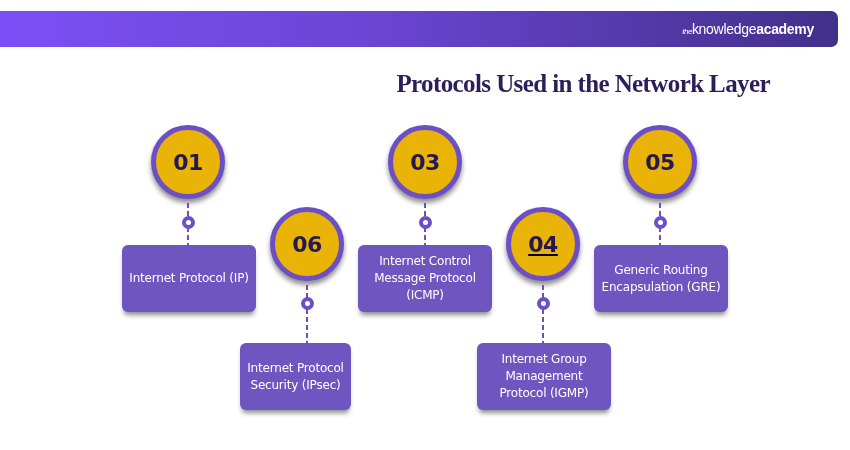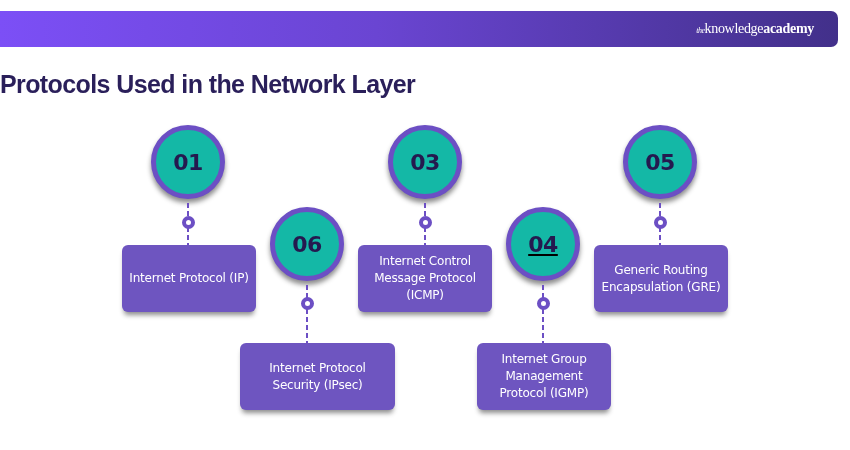--- a/index.html
+++ b/index.html
@@ -6,36 +6,36 @@
   html, body { width: 850px; height: 450px; background: #ffffff; overflow: hidden; }
   body { position: relative; font-family: "DejaVu Sans", sans-serif; }
 
   .banner {
     position: absolute; left: 0; top: 11px; width: 838px; height: 36px;
     background: linear-gradient(90deg, #7c4ff6 0%, #6a45d2 45%, #42308a 100%);
     border-radius: 0 7px 7px 0;
   }
   .logo {
     position: absolute; right: 24px; top: 8px;
-    color: #ffffff; font-family: Liberation Serif, serif; font-size: 14px; line-height: 20px;
+    color: #ffffff; font-family: Liberation Sans, sans-serif; font-size: 14px; line-height: 20px;
     white-space: nowrap;
   }
   .logo .the { font-style: italic; font-size: 8px; letter-spacing: -0.5px; }
   .logo .knowledge { font-weight: normal; letter-spacing: -0.3px; }
   .logo .academy { font-weight: bold; letter-spacing: -0.3px; }
 
   .title {
-    position: absolute; left: 0; width: 770px; top: 66px; text-align: left;
-    font-family: Liberation Sans, sans-serif; font-weight: bold; font-size: 25px;
+    position: absolute; left: 0; width: 770px; top: 66px; text-align: right;
+    font-family: Liberation Serif, serif; font-weight: bold; font-size: 25px;
     color: #2a1f5a; letter-spacing: -0.6px; line-height: 36px;
   }
 
   .circle {
     position: absolute; width: 74px; height: 74px; border-radius: 50%;
-    background: #14b8a6; border: 5px solid #6c4fc4;
+    background: #eab308; border: 5px solid #6c4fc4;
     box-shadow: 0 4px 5px rgba(0,0,0,0.45);
     display: flex; align-items: center; justify-content: center;
   }
   .circle-num {
     font-family: "DejaVu Sans", sans-serif; font-weight: bold; font-size: 22px;
     color: #25194f; letter-spacing: -0.5px;
   }
 
   .connector {
     position: absolute; width: 2px;
@@ -76,21 +76,21 @@
 <div class="ring" style="left:182px; top:216px;"></div>
 <div class="box" style="left:122px; top:245px;">
   <span class="box-label">Internet Protocol (IP)</span>
 </div>
 
 <div class="circle" style="left:270px; top:207px;">
   <span class="circle-num">06</span>
 </div>
 <div class="connector" style="left:306px; top:285px; height:58px;"></div>
 <div class="ring" style="left:301px; top:297px;"></div>
-<div class="box" style="left:240px; top:343px; width:155px;">
+<div class="box" style="left:240px; top:343px; width:111px;">
   <span class="box-label">Internet Protocol Security (IPsec)</span>
 </div>
 
 <div class="circle" style="left:388px; top:125px;">
   <span class="circle-num">03</span>
 </div>
 <div class="connector" style="left:424px; top:203px; height:42px;"></div>
 <div class="ring" style="left:419px; top:216px;"></div>
 <div class="box" style="left:358px; top:245px;">
   <span class="box-label">Internet Control Message Protocol (ICMP)</span>

